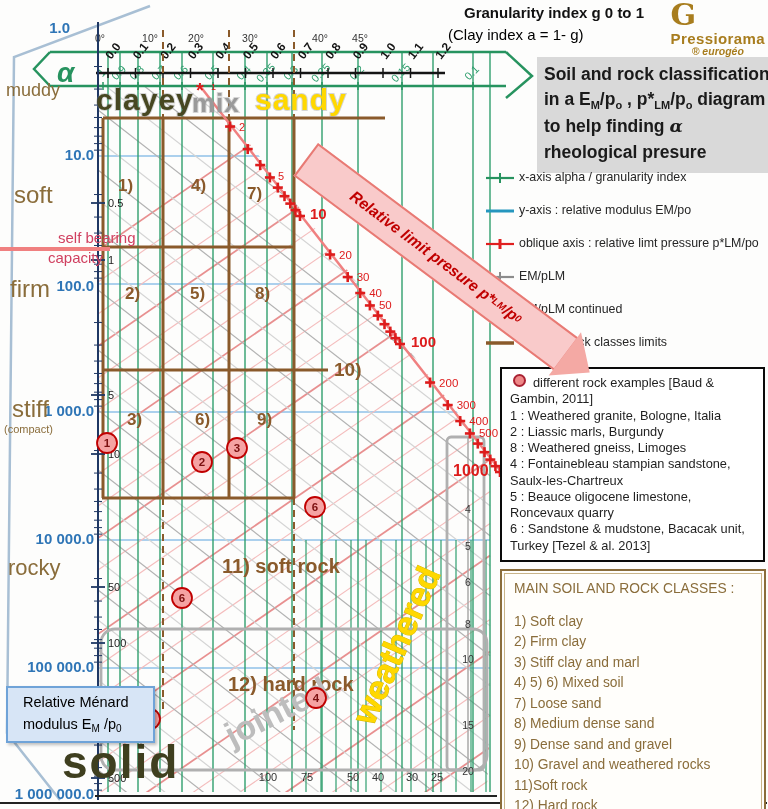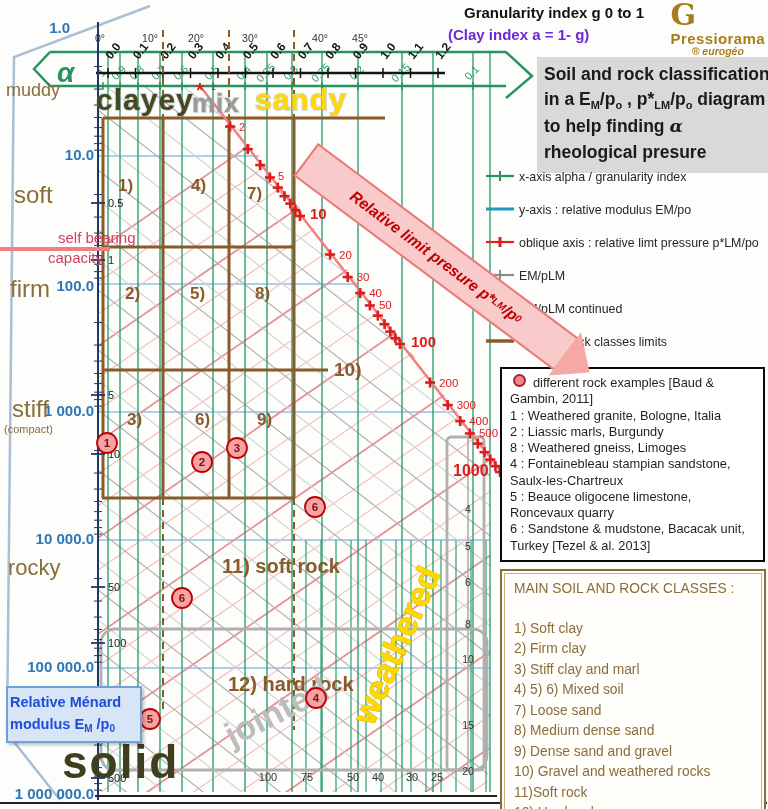--- a/index.html
+++ b/index.html
@@ -11,35 +11,35 @@
   .titlebox{left:537px;top:57px;width:226px;background:#d9d9d9;color:#1a1a1a;
             font-size:17.5px;font-weight:bold;line-height:1.45;padding:5px 4px 8px 7px;}
   .titlebox .sb{font-size:11px;vertical-align:-4px;font-weight:bold;}
   .titlebox .sym{font-family:"DejaVu Serif",serif;font-style:italic;}
   .logo{right:3px;top:1px;text-align:right;color:#a87d1e;line-height:1.05;z-index:3;}
   .logo .mark{font-size:30px;font-weight:bold;font-family:"DejaVu Serif",serif;
               color:#a87d1e;float:left;margin-right:3px;margin-top:-2px;}
   .logo .brand{font-size:15px;font-weight:bold;letter-spacing:.4px;}
   .logo .sub{font-size:10.5px;font-style:italic;font-weight:bold;text-align:center;}
   .legend{left:484px;top:170px;width:282px;}
-  .legend .lrow{display:flex;align-items:flex-start;margin-bottom:19px;}
+  .legend .lrow{display:flex;align-items:flex-end;margin-bottom:19px;}
   .legend .lrow svg{flex:0 0 32px;margin-right:3px;}
   .legend .ltxt{font-size:12.4px;color:#262626;white-space:nowrap;}
   .exbox{left:500px;top:367px;width:247px;border:2.5px solid #0a0a0a;background:#ffffff;
          padding:5px 6px 6px 8px;color:#1f1f1f;font-size:12.8px;line-height:1.27;}
   .exbox .lead{display:block;}
   .exbox .dot{display:inline-block;width:9px;height:9px;border-radius:50%;
               background:#e88;border:2px solid #a23;margin-right:7px;margin-left:3px;}
   .clbox{left:500px;top:569px;width:244px;border:2.5px solid #8a6d3b;background:#fffefb;
          outline:1px solid #c9b489;outline-offset:-5px;
          padding:8px 6px 8px 12px;color:#8a6d3b;font-size:13.8px;line-height:1.49;}
-  .clbox .hd{margin-bottom:19px;}
+  .clbox .hd{margin-bottom:12px;}
   .menard{left:6px;top:686px;width:126px;background:#d7e5f6;border:2px solid #6fa3d8;
-          box-shadow:2px 2px 3px rgba(0,0,0,.25);color:#1d4ed8;font-size:14.5px;
-          font-weight:bold;padding:4px 4px 5px 2px;line-height:1.5;}
+          box-shadow:2px 2px 3px rgba(0,0,0,.25);color:#000000;font-size:14.5px;
+          font-weight:normal;padding:4px 4px 5px 15px;line-height:1.5;}
   .menard .sb{font-size:10px;vertical-align:-3px;}
   .banner{left:318px;top:143px;width:322px;height:37px;transform-origin:0 0;
           transform:rotate(36.8deg);background:#f9caca;border:2.5px solid #e87a74;
           display:flex;align-items:center;justify-content:center;z-index:3;
           color:#c00000;font-weight:bold;font-style:italic;font-size:15.5px;white-space:nowrap;}
   .banner .sb{font-size:10px;vertical-align:-3px;}
   .banner:after{content:"";position:absolute;right:-31px;top:50%;transform:translateY(-50%);
           border-top:27px solid transparent;border-bottom:27px solid transparent;
           border-left:31px solid #f4a9a4;}
 </style>
@@ -453,21 +453,21 @@
         <circle cx="150" cy="719" r="10" fill="#f5a3a3" stroke="#c00000" stroke-width="1.8"></circle>
         <text x="150" y="723" fill="#7b1010" font-size="11.5" font-weight="bold" text-anchor="middle">5</text>
       </g>
       <g>
         <line x1="95" y1="796" x2="497" y2="796" stroke="#222" stroke-width="2"></line>
         <line x1="0" y1="803" x2="767" y2="803" stroke="#222" stroke-width="2"></line>
       </g>
     </svg>
 
   <div class="ov" style="left:464px;top:4px;font-size:15px;font-weight:bold;color:#111;">Granularity index g 0 to 1</div>
-  <div class="ov" style="left:448px;top:26px;font-size:15px;font-weight:bold;color:#6d28d9;">(Clay index a = 1- g)</div>
+  <div class="ov" style="left:448px;top:26px;font-size:15px;font-weight:normal;color:#000000;">(Clay index a = 1- g)</div>
 
   <div class="ov logo">
     <span class="mark">G</span>
     <div class="brand">Pressiorama</div>
     <div class="sub">® eurogéo</div>
   </div>
 
   <div class="ov titlebox" id="titlebox"><span>Soil and rock classification in a E</span><span class="sb">M</span><span>/p</span><span class="sb">o</span><span> , p*</span><span class="sb">LM</span><span>/p</span><span class="sb">o</span><span> diagram to help finding </span><span class="sym">α</span><span> rheological presure</span></div>
   <div class="ov legend" id="legend">
       <div class="lrow">

